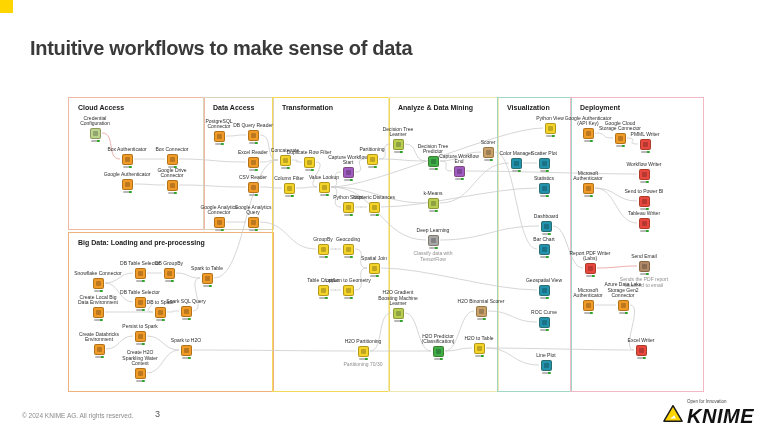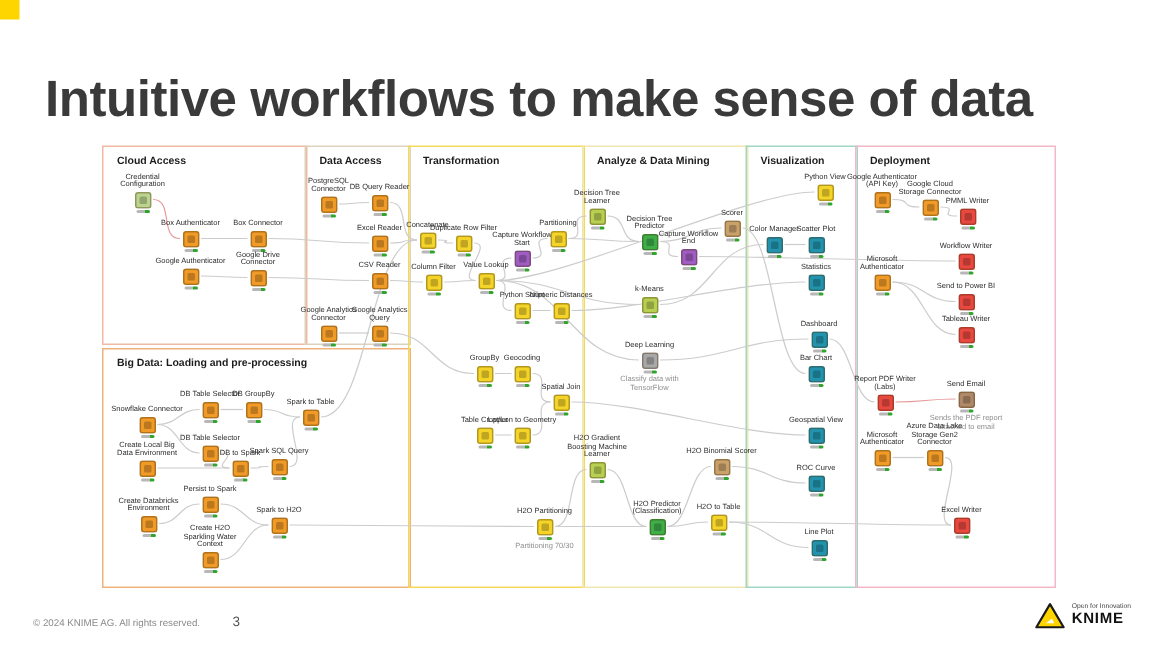--- a/index.html
+++ b/index.html
@@ -1,25 +1,25 @@
 <!DOCTYPE html>
 <html><head>
 <meta charset="utf-8">
 <style>
   html,body{margin:0;padding:0;background:#e9e9e9;font-family:"Liberation Sans",sans-serif;}
   .slide{position:relative;width:768px;height:432px;background:#ffffff;overflow:hidden;margin:0 auto;}
   .accent-square{position:absolute;left:0;top:0;width:13px;height:13px;background:#ffd500;}
-  .title{position:absolute;left:30px;top:24px;font-size:34px;font-weight:700;color:#3a3a3a;letter-spacing:-0.3px;}
+  .title{position:absolute;left:30px;top:24px;font-size:20px;font-weight:700;color:#3a3a3a;letter-spacing:-0.3px;}
   .subtitle{position:absolute;left:30px;top:58px;font-size:15.5px;font-weight:700;color:#333333;}
   .footer-copy{position:absolute;left:22px;top:412px;font-size:6.5px;color:#8a8a8a;}
   .page-number{position:absolute;left:155px;top:409px;font-size:9px;color:#555;}
   .logo{position:absolute;right:14px;top:400px;display:flex;align-items:center;gap:3px;}
   .logo-text{display:flex;flex-direction:column;line-height:1;}
   .logo-tagline{font-size:4.5px;color:#444;margin-bottom:1px;}
-  .logo-brand{font-size:10px;font-weight:700;color:#111;letter-spacing:0.5px;}
+  .logo-brand{font-size:20px;font-weight:700;color:#111;letter-spacing:0.5px;font-style:italic;}
   
   .diagram{position:absolute;inset:0;}
   .section{position:absolute;border:1px solid;background:transparent;}
   .section-label{position:absolute;left:9px;top:6px;font-size:7px;font-weight:700;color:#1c1c1c;white-space:nowrap;}
   .edges{position:absolute;left:0;top:0;pointer-events:none;}
   .edge{fill:none;stroke:#cccccc;stroke-width:0.8;}
   .edge-red{stroke:#e89a9a;}
   .node-wrap{position:absolute;width:0;height:0;}
   .node-sq{position:absolute;left:-5.5px;top:-5.5px;width:11px;height:11px;border-radius:2px;border:1px solid rgba(60,40,0,0.35);box-sizing:border-box;}
   .node-sq::after{content:"";position:absolute;left:2px;top:2px;right:2px;bottom:2px;border-radius:1px;background:rgba(0,0,0,0.22);}

